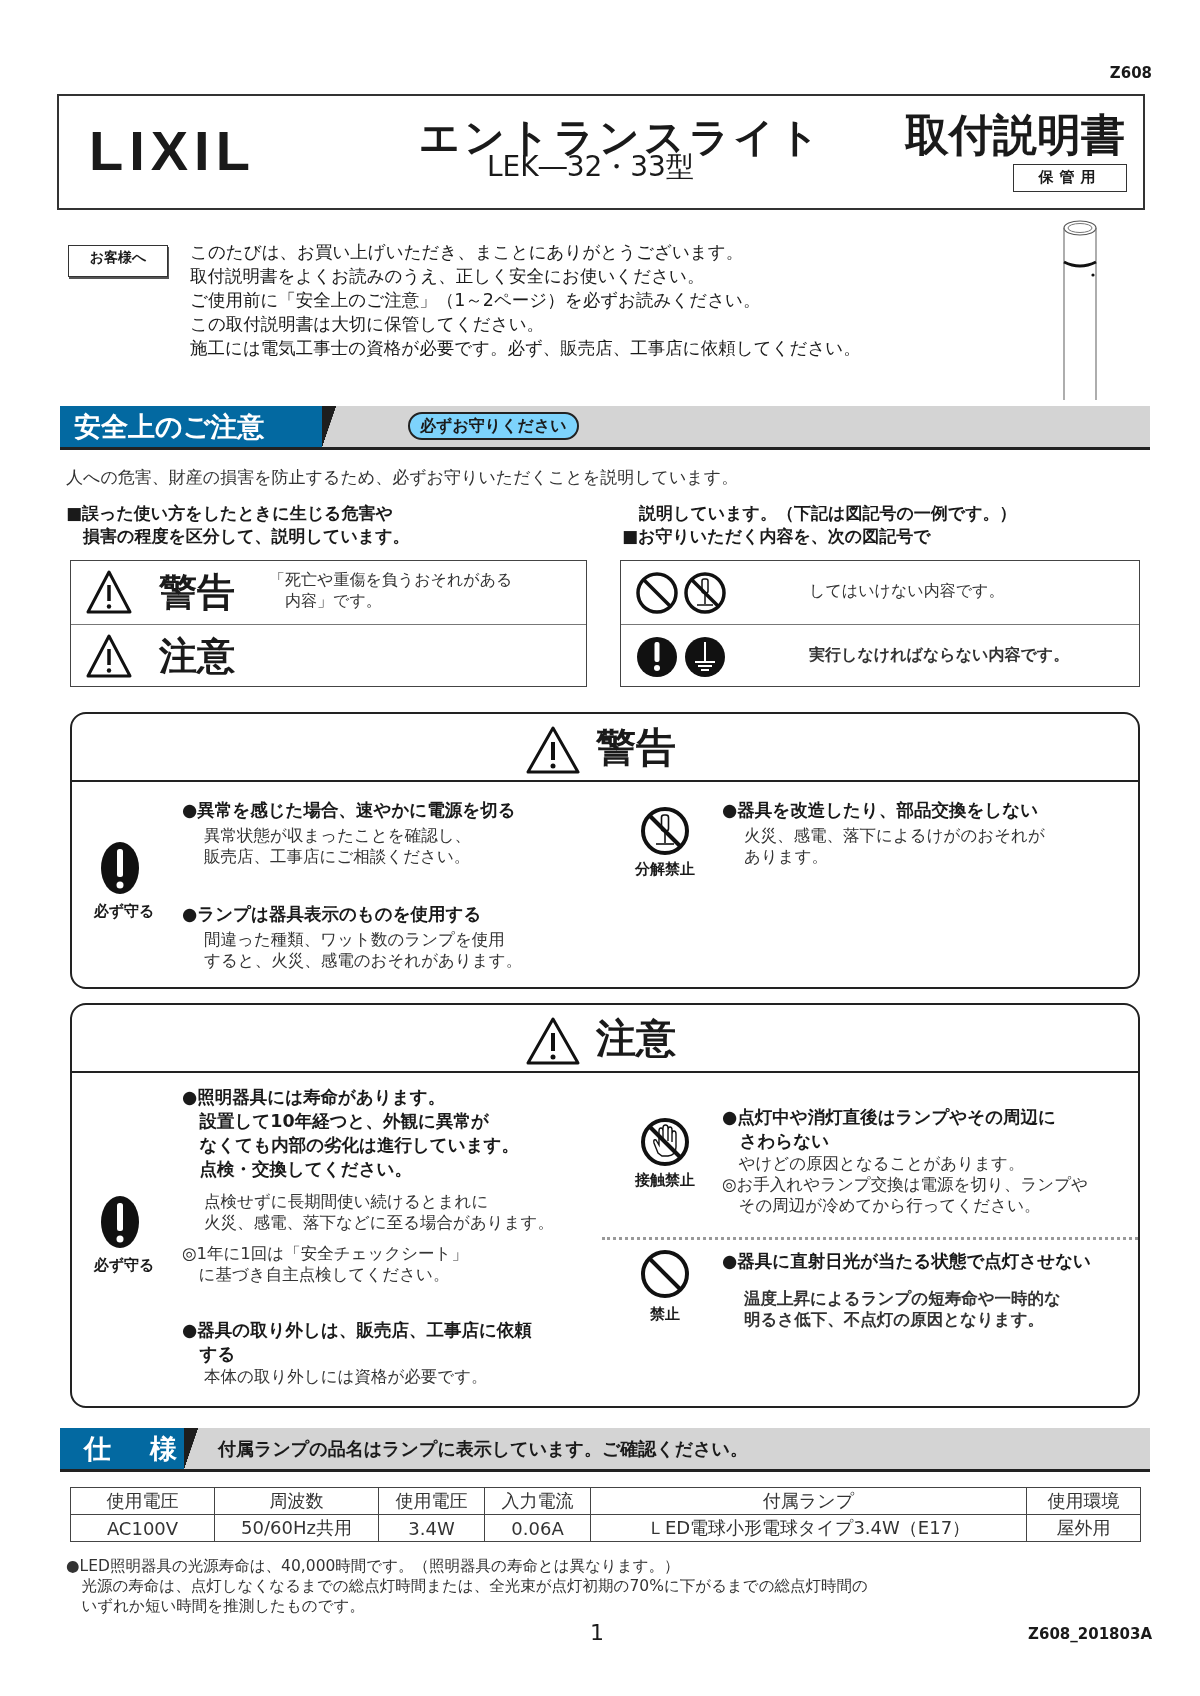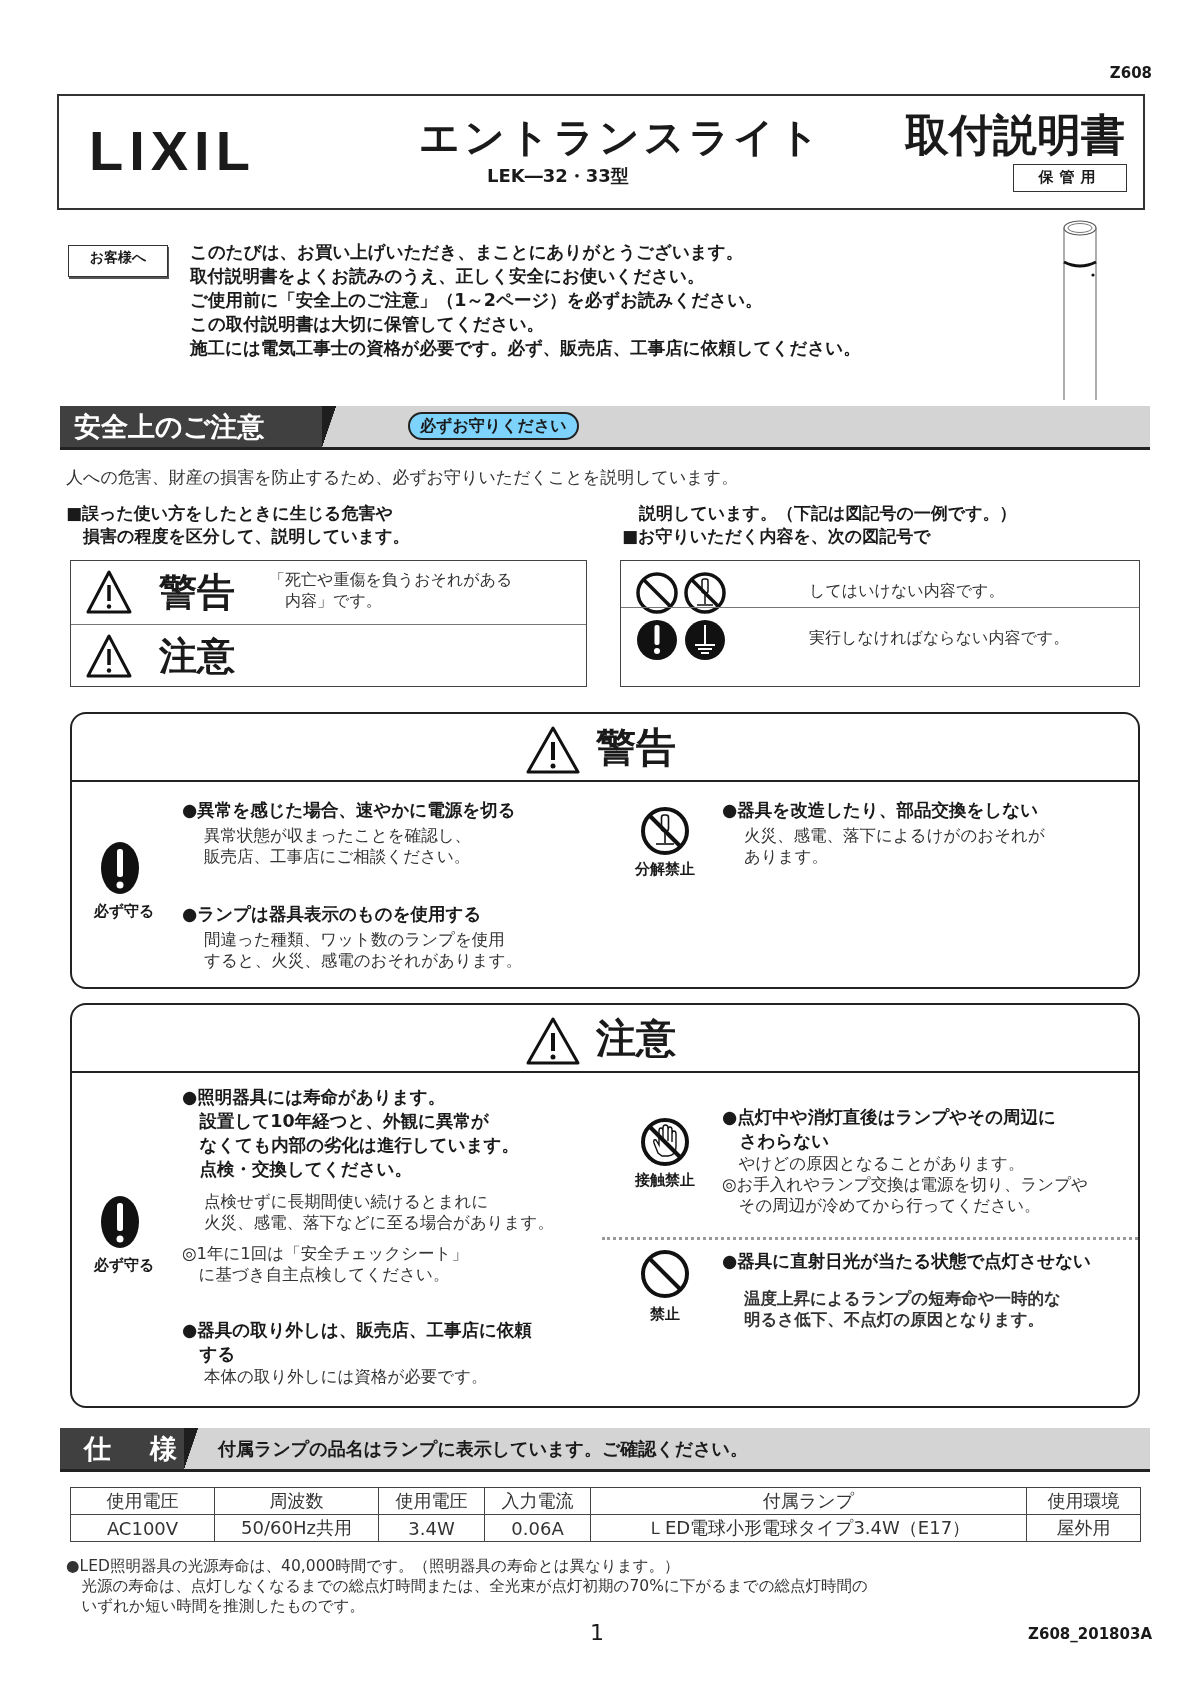--- a/index.html
+++ b/index.html
@@ -5,30 +5,30 @@
   * { box-sizing: border-box; margin: 0; padding: 0; }
   html, body { width: 1200px; height: 1696px; background: #fff; }
   body { position: relative; font-family: "DejaVu Sans", "Liberation Sans", sans-serif; color: #1a1a1a; overflow: hidden; }
   .abs { position: absolute; }
 
   .doc-code-top { right: 48px; top: 64px; font-size: 15px; font-weight: bold; }
 
   .header-box { left: 57px; top: 94px; width: 1088px; height: 116px; border: 2px solid #333; }
   .logo { left: 30px; top: 22px; font-size: 56px; font-weight: bold; letter-spacing: 6px; font-family: "Liberation Sans", sans-serif; }
   .product-title { left: 360px; top: 14px; font-size: 40px; font-weight: bold; letter-spacing: 4px; }
-  .model { left: 428px; top: 68px; font-size: 18px; font-weight: bold; }
+  .model { left: 428px; top: 52px; font-size: 28px; font-weight: normal; }
   .manual-title { right: 18px; top: 10px; font-size: 44px; font-weight: bold; }
   .keep-badge { right: 16px; top: 68px; width: 114px; height: 28px; border: 1.5px solid #333; font-size: 15px; font-weight: bold; text-align: center; line-height: 25px; letter-spacing: 6px; }
 
   .customer-tag { left: 68px; top: 245px; width: 100px; height: 32px; border: 1.5px solid #333; font-size: 14px; font-weight: bold; text-align: center; line-height: 23px; box-shadow: 1px 2px 0 #555; }
-  .intro { left: 190px; top: 240px; font-size: 17.5px; font-weight: bold; line-height: 24px; }
+  .intro { left: 190px; top: 240px; font-size: 17.5px; font-weight: normal; line-height: 24px; }
   .lamp-illus { left: 1060px; top: 218px; }
 
   .section-bar { left: 60px; width: 1090px; height: 44px; background: #d4d4d4; border-bottom: 3px solid #222; }
-  .section-bar .black { position: absolute; left: 0; top: 0; height: 41px; background: #404040; color: #fff; font-weight: bold; font-size: 27px; line-height: 41px; padding-left: 14px; border-top-right-radius: 0; }
+  .section-bar .black { position: absolute; left: 0; top: 0; height: 41px; background: #0369a1; color: #fff; font-weight: bold; font-size: 27px; line-height: 41px; padding-left: 14px; border-top-right-radius: 0; }
   .section-bar .black::after { content: ""; position: absolute; right: -14px; top: 0; width: 14px; height: 41px; background: linear-gradient(to bottom right, #1e1e1e 50%, transparent 51%); }
   .pill { position: absolute; left: 348px; top: 6px; height: 28px; padding: 0 10px; border: 2px solid #222; border-radius: 14px; background: #7dd3fc; font-size: 16px; font-weight: bold; line-height: 24px; }
   .bar-text { position: absolute; left: 158px; top: 0; line-height: 41px; font-size: 18px; font-weight: bold; }
 
   .lead { left: 66px; top: 466px; font-size: 17px; color: #333; }
   .sub-heading { font-size: 17px; font-weight: bold; line-height: 23px; }
 
   .legend-table { border: 1.5px solid #444; }
   .legend-row { position: absolute; left: 0; width: 100%; height: 62px; }
   .legend-row + .legend-row { border-top: 1.5px solid #777; }
@@ -128,21 +128,21 @@
       <g>
         <circle cx="70" cy="22" r="19" fill="none" stroke="#111" stroke-width="3.5"></circle>
         <rect x="67" y="8" width="6" height="14" rx="2" fill="none" stroke="#111" stroke-width="1.5"></rect>
         <line x1="70" y1="22" x2="70" y2="33" stroke="#111" stroke-width="1.5"></line>
         <line x1="62" y1="34" x2="78" y2="34" stroke="#111" stroke-width="1.5"></line>
         <line x1="57" y1="9" x2="83" y2="35" stroke="#111" stroke-width="3.5"></line>
       </g>
     </svg>
     <div class="legend-desc2">してはいけない内容です。</div>
   </div>
-  <div class="legend-row" style="top:46px;">
+  <div class="legend-row" style="top:63px;font-weight:bold;">
     <svg class="abs" style="left:14px; top:10px;" width="100" height="44" viewBox="0 0 100 44">
       <g>
         <circle cx="22" cy="22" r="20" fill="#111"></circle>
         <rect x="19.5" y="7" width="5" height="20" rx="2" fill="#fff"></rect>
         <circle cx="22" cy="33" r="3" fill="#fff"></circle>
       </g>
       <g>
         <circle cx="70" cy="22" r="20" fill="#111"></circle>
         <line x1="70" y1="7" x2="70" y2="26" stroke="#fff" stroke-width="2"></line>
         <line x1="60" y1="27" x2="80" y2="27" stroke="#fff" stroke-width="2"></line>

